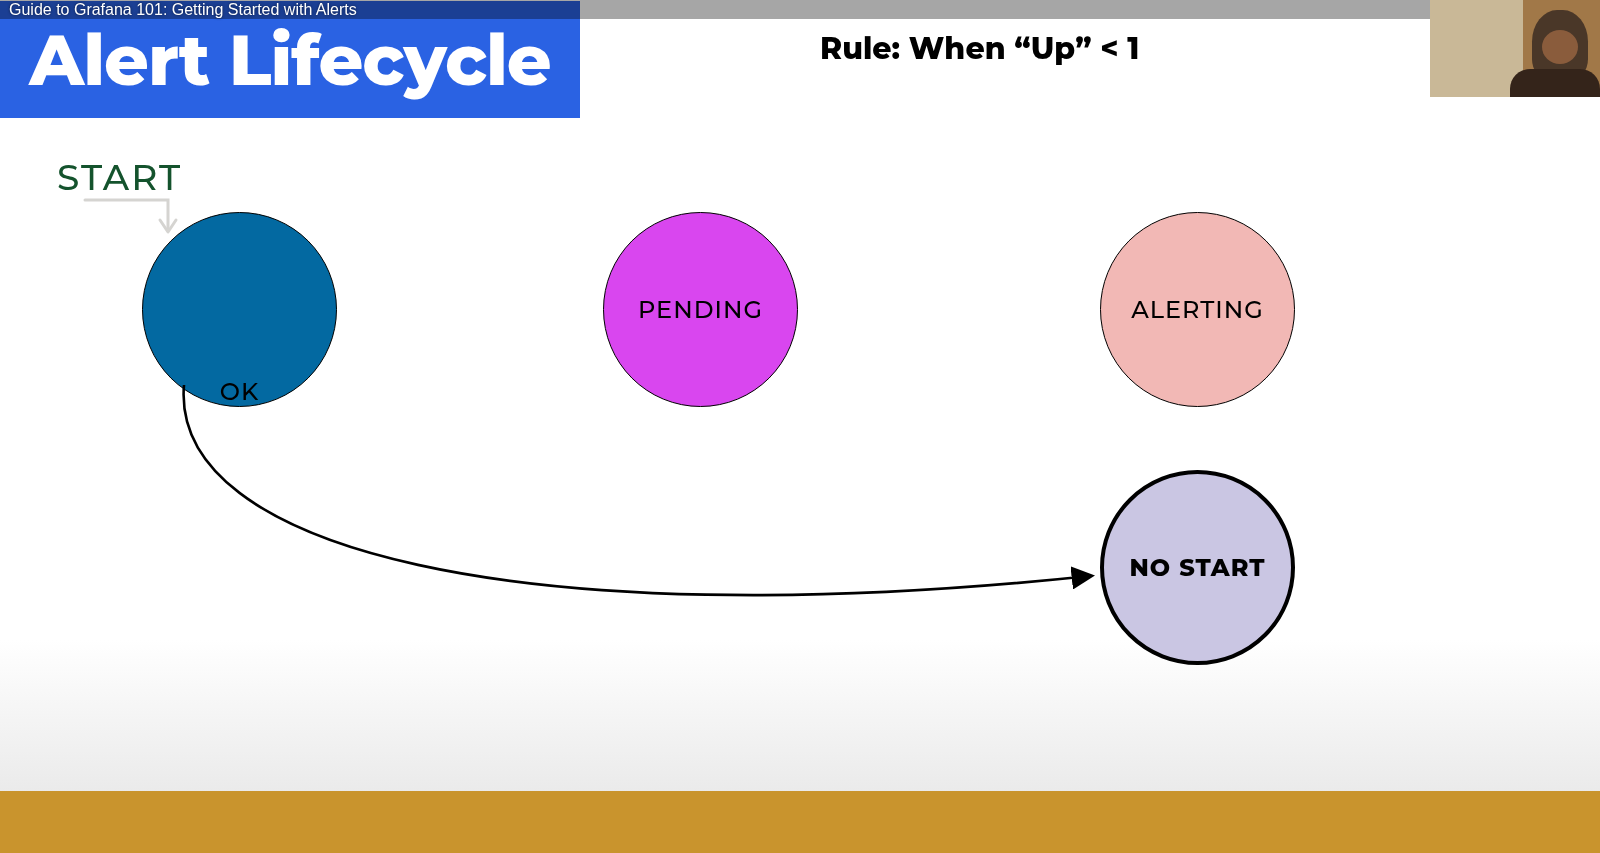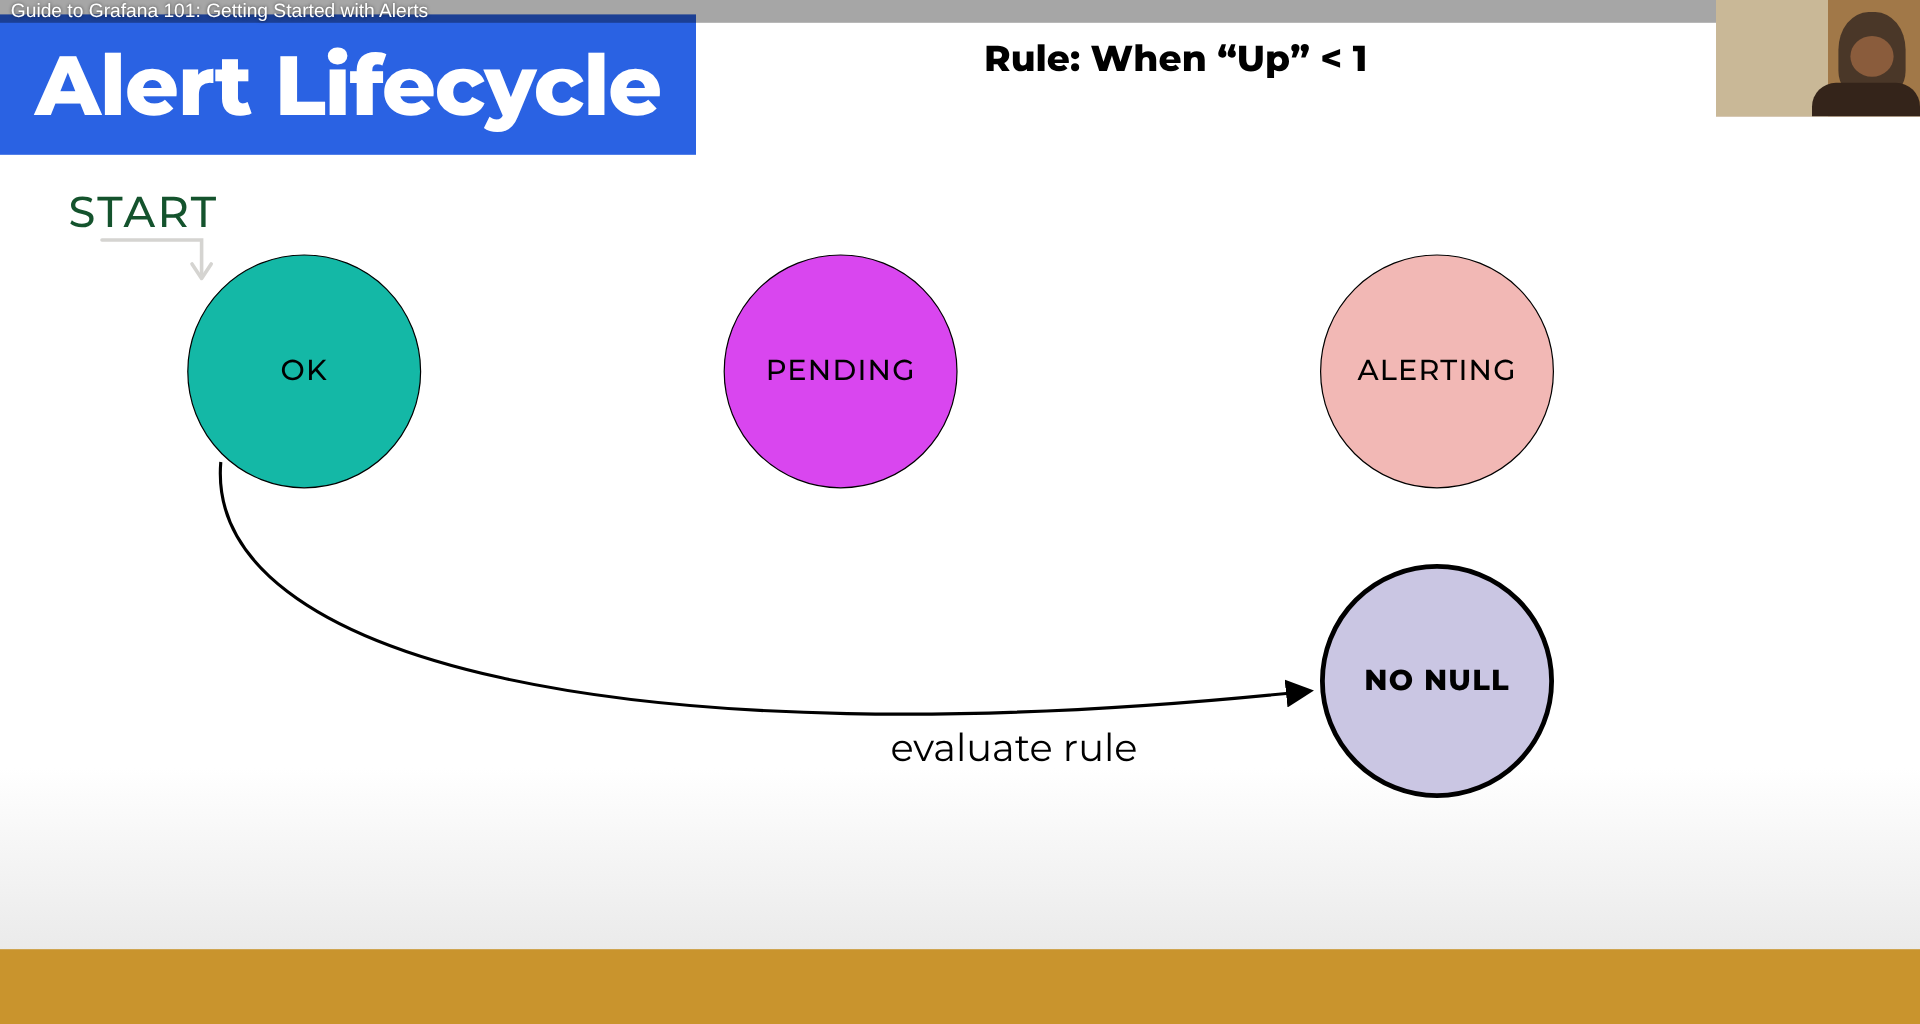--- a/index.html
+++ b/index.html
@@ -29,21 +29,21 @@
       color: #fff;
       font-size: 16px;
       font-weight: 400;
       text-shadow: 0 0 3px rgba(0,0,0,.6);
       font-family: Arial, sans-serif;
     }
     
     .title-box {
       position: absolute;
       left: 0;
-      top: 12px;
+      top: 1px;
       width: 580px;
       height: 117px;
       background: #2a62e3;
       display: flex;
       align-items: center;
       justify-content: center;
     }
     .title-text {
       color: #fff;
       font-size: 70px;
@@ -85,21 +85,21 @@
       display: flex;
       align-items: center;
       justify-content: center;
       font-size: 24px;
       font-weight: 500;
       letter-spacing: 1px;
       color: #000;
       border: 1.5px solid #000;
     }
     .c-ok {
-      left: 156px; top: 212px; width: 195px; height: 195px; background: #14b8a6;
+      left: 142px; top: 212px; width: 195px; height: 195px; background: #0369a1; align-items: flex-end;
     }
     .c-pending {
       left: 603px; top: 212px; width: 195px; height: 195px; background: #d946ef;
     }
     .c-alerting {
       left: 1100px; top: 212px; width: 195px; height: 195px; background: #f2b8b5;
     }
     .c-nodata {
       left: 1100px; top: 470px; width: 195px; height: 195px; background: #cac6e3;
       border: 4px solid #000;
@@ -194,34 +194,33 @@
 <div class="circle c-ok">
   <span>OK</span>
 </div>
 <div class="circle c-pending">
   <span>PENDING</span>
 </div>
 <div class="circle c-alerting">
   <span>ALERTING</span>
 </div>
 <div class="circle c-nodata">
-  <span>NO NULL</span>
+  <span>NO START</span>
 </div>
 
 <svg class="flow-arrow" viewBox="0 0 1000 300">
   <defs>
     <marker id="ah" viewBox="0 0 14 14" refX="11" refY="7" markerWidth="9" markerHeight="9" orient="auto">
       <path d="M0 0 L14 7 L0 14 z" fill="#000"></path>
     </marker>
   </defs>
   <path d="M 34 5 C 20 170, 370 256, 940 196" fill="none" stroke="#000" stroke-width="2.6" marker-end="url(#ah)"></path>
 </svg>
 
 <div class="arrow-label">
-  <div>evaluate rule</div>
 </div>
 
 <div class="webcam">
   <div class="room"></div>
   <div class="head"></div>
   <div class="face"></div>
   <div class="body"></div>
 </div>
 
 <div class="bottom-bar"></div>

